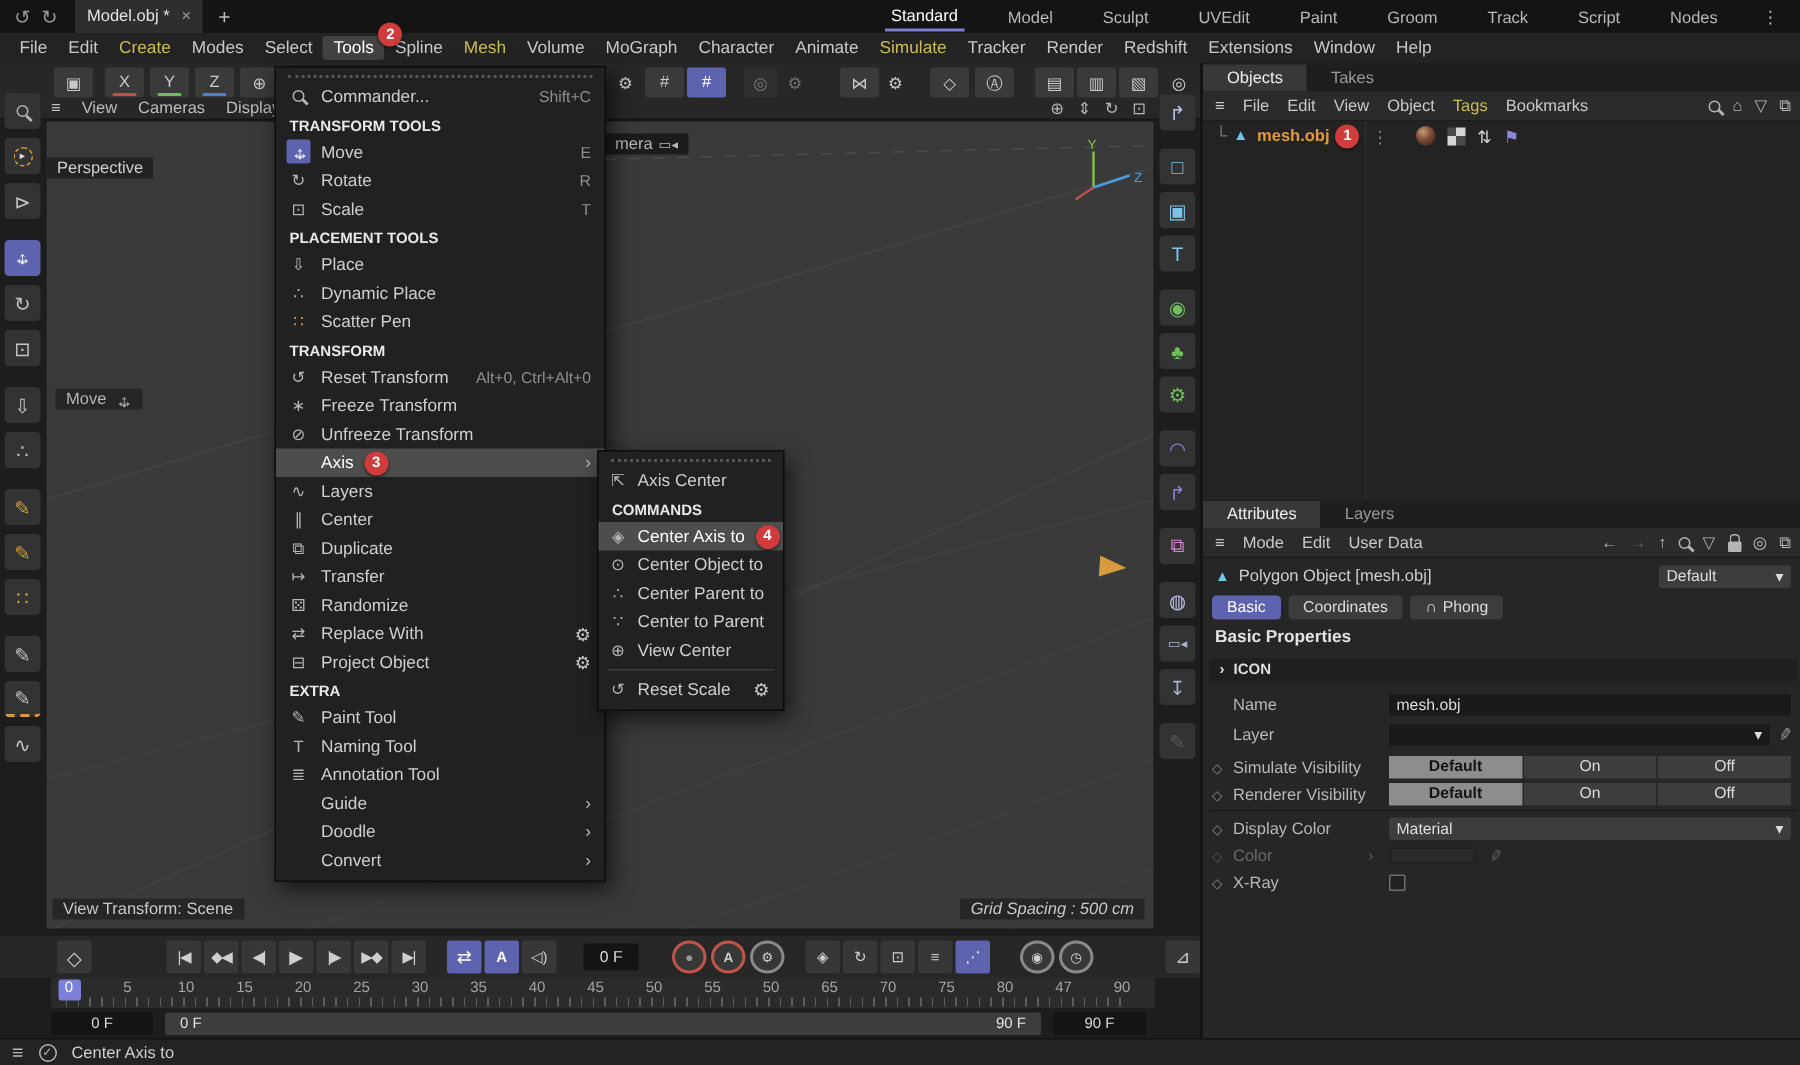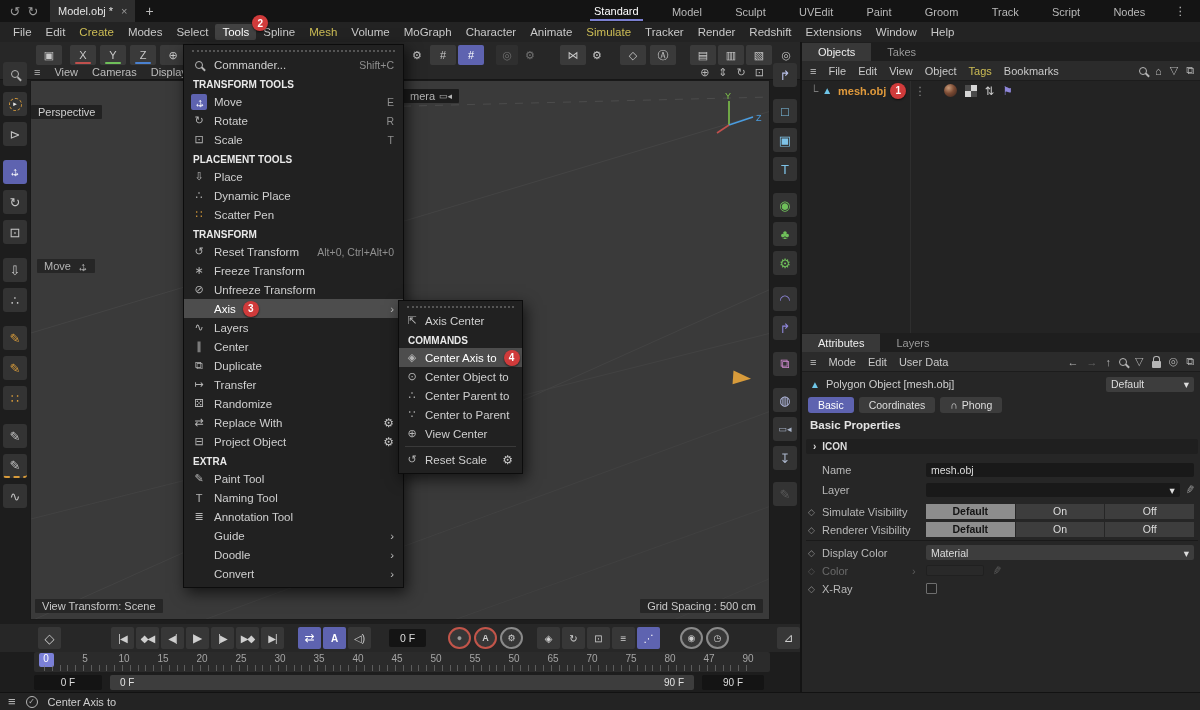--- a/index.html
+++ b/index.html
@@ -43,21 +43,21 @@
   .ltb.gap { margin-top:14px; }
   .ltb .org { color:#d79b3b; }
 
   
   #viewport { left:30px; top:80px; width:740px; height:540px; background:#3a3a3a; border:1px solid #191919; overflow:hidden; }
   .chip { position:absolute; background:#262626; color:#b5b5b5; font-size:11px; padding:1px 7px; border-radius:1px; }
   #persp-chip { left:0; top:24px; background:#222; color:#cfcfcf; }
   #cam-chip { left:372px; top:8px; background:#1c1c1c; display:flex; gap:4px; align-items:center; }
   #move-chip { left:6px; top:178px; display:flex; gap:5px; align-items:center; }
   #vt-chip { left:4px; bottom:6px; background:#262626; color:#c9c9c9; }
-  #gs-chip { right:6px; bottom:6px; background:#262626; color:#c9c9c9; }
+  #gs-chip { right:6px; bottom:6px; background:#262626; color:#c9c9c9;font-style:italic; }
   #gizmo-arrow { position:absolute; left:702px; top:290px; width:0; height:0; border-left:18px solid #d79b3b; border-top:7px solid transparent; border-bottom:7px solid transparent; transform:rotate(4deg); }
 
   
   .menu { position:absolute; background:#212121; border:1px solid #0c0c0c; box-shadow:3px 5px 14px rgba(0,0,0,.65); z-index:200; padding-bottom:4px; }
   .tear { height:7px; border-bottom:2px dotted #555; margin:0 8px 3px; }
   .mh { font-weight:bold; color:#e9e9e9; font-size:10px; padding:5px 9px 2px; }
   .mi { display:flex; align-items:center; height:19px; padding-right:9px; color:#cfcfcf; }
   .mi .ic { width:30px; text-align:center; color:#b5b5b5; font-size:11px; flex:none; }
   .mi .lbl { white-space:nowrap; }
   .mi .sc { margin-left:auto; color:#8f8f8f; font-size:10.5px; padding-left:14px; }

